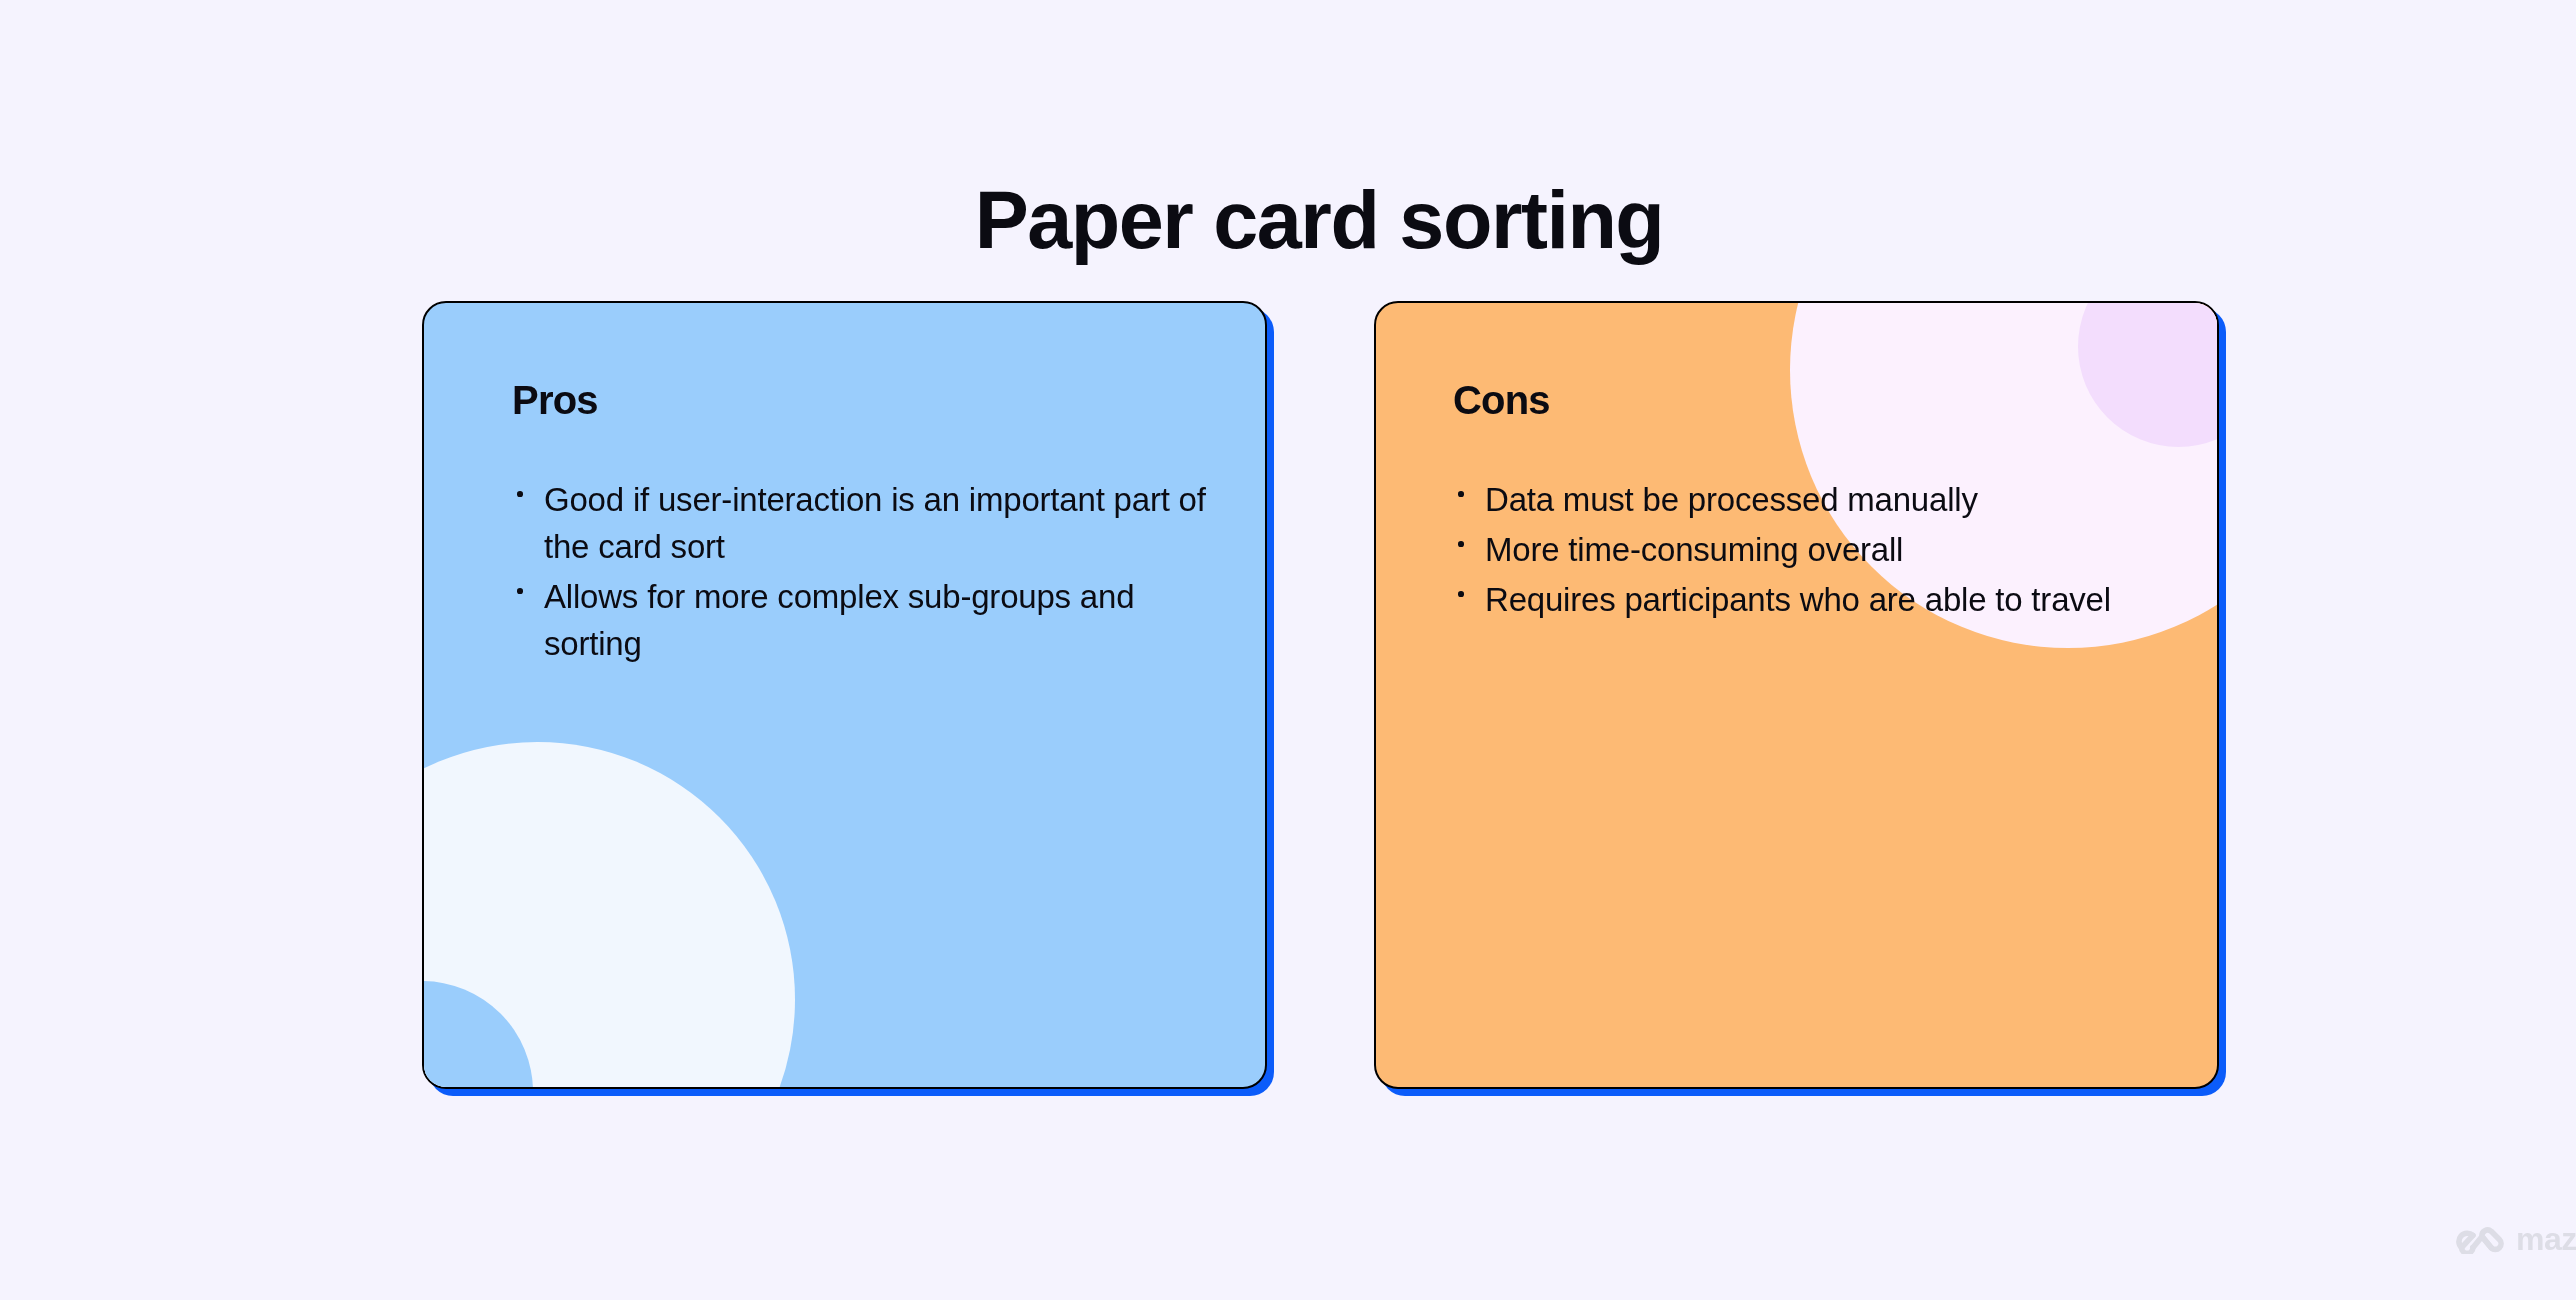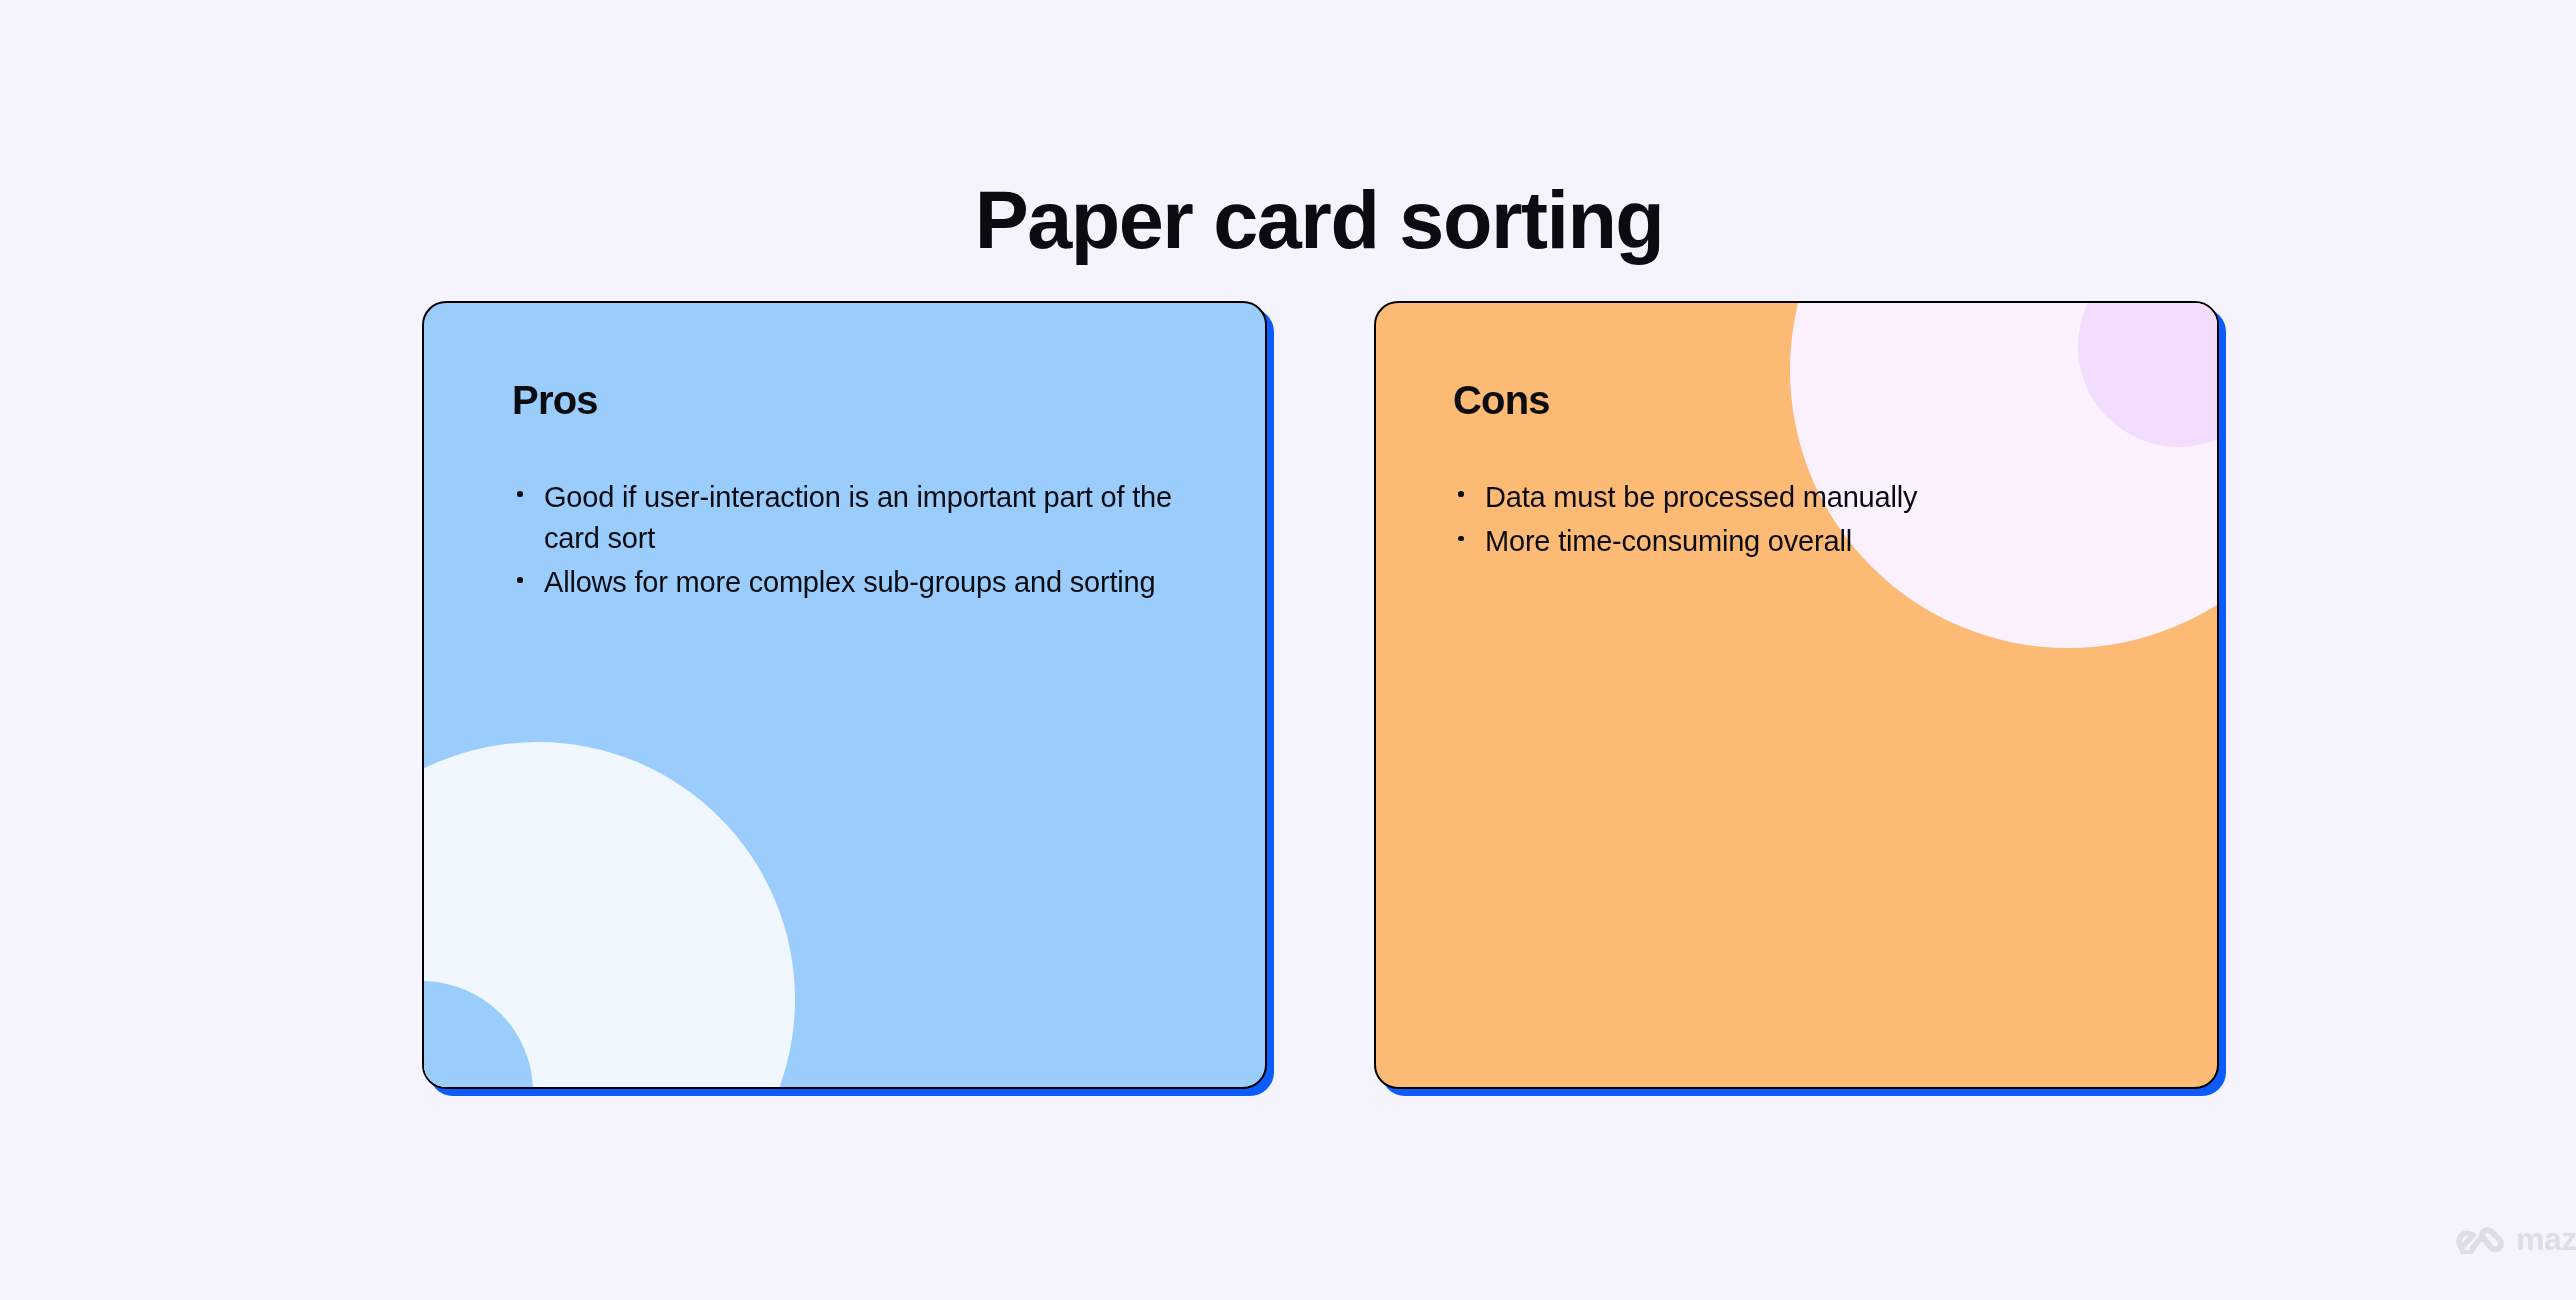--- a/index.html
+++ b/index.html
@@ -99,21 +99,21 @@
     margin:0 0 57px 0;
   }
 
   .bullet-list{
     list-style:none;
     margin:0;padding:0;
   }
   .bullet-item{
     position:relative;
     padding-left:32px;
-    font-size:29px;
+    font-size:33px;
     line-height:1.42;
     color:#0B0B12;
     margin-bottom:3.1px;
     letter-spacing:-0.2px;
   }
   .bullet-item .dot{
     position:absolute;
     left:5.2px;top:14.4px;
     width:5.7px;height:5.7px;
     background:#0B0B12;
@@ -172,20 +172,24 @@
       <div class="card-content">
         <div class="card-heading">Cons</div>
         <ul class="bullet-list">
           <li class="bullet-item">
             <span class="dot"></span>
             <span>Data must be processed manually</span>
           </li>
           <li class="bullet-item">
             <span class="dot"></span>
             <span>More time-consuming overall</span>
+          </li>
+          <li class="bullet-item">
+            <span class="dot"></span>
+            <span>Requires participants who are able to travel</span>
           </li>
         </ul>
       </div>
     </div>
   </div>
 
 </div>
 
 <div class="brand">
   <svg class="brand-mark" width="49" height="29" viewBox="0 0 96 56">

